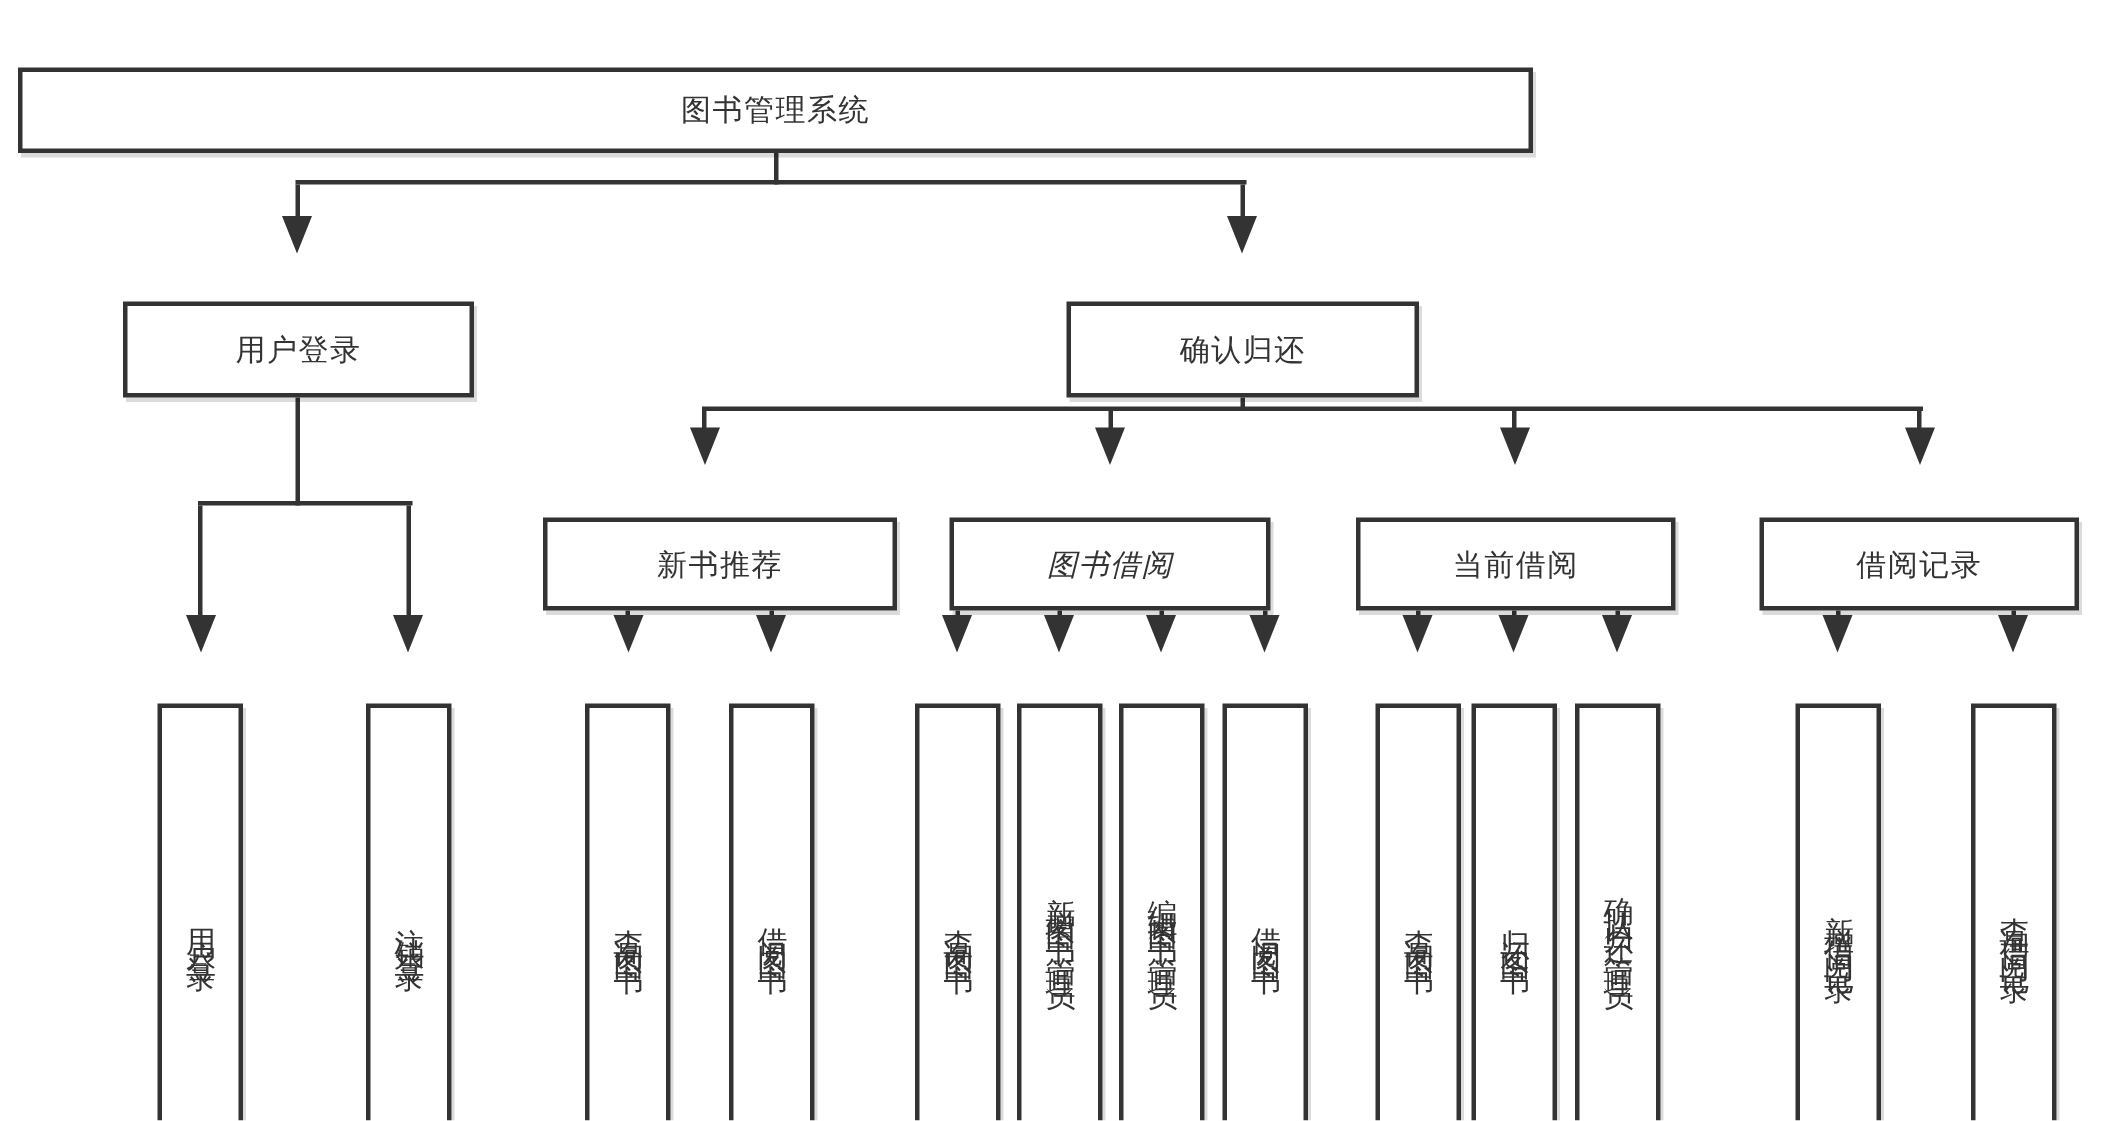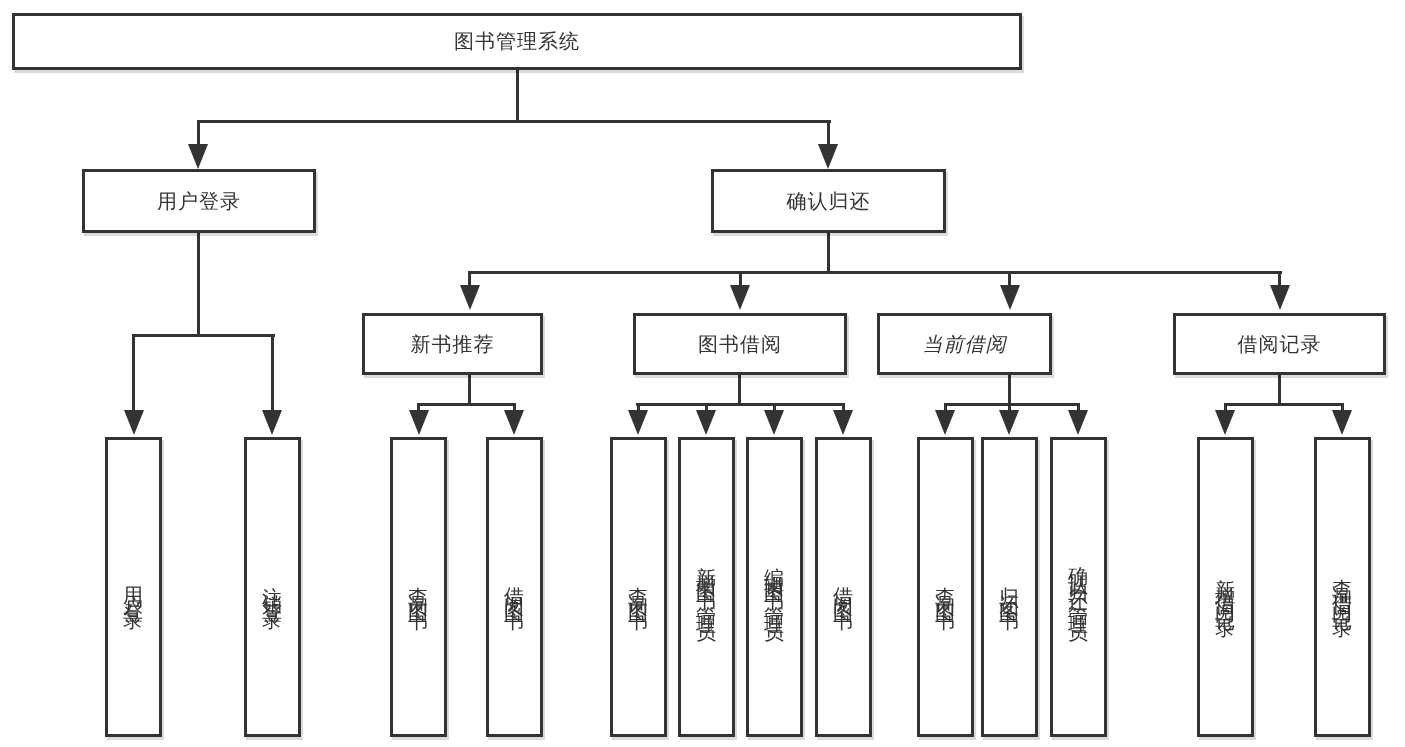--- a/index.html
+++ b/index.html
@@ -14,20 +14,21 @@
   }
   .box {
     position: absolute;
     box-sizing: border-box;
     background: #ffffff;
     border: 3px solid #333333;
     box-shadow: 2px 3px 0 rgba(0,0,0,0.14);
     display: flex;
     align-items: center;
     justify-content: center;
+    margin-top: 32px;
   }
   .hlabel {
     font-size: 20px;
     letter-spacing: 1px;
     color: #333333;
     white-space: nowrap;
   }
   .vlabel {
     writing-mode: vertical-rl;
     font-size: 20px;
@@ -54,23 +55,23 @@
     font-size: 21px;
     color: #b3b3b3;
     letter-spacing: 1px;
     white-space: nowrap;
   }
   
   .b-root   { left: 12px;   top: 13px;  width: 1010px; height: 57px; }
   .b-ulogin { left: 82px;   top: 169px; width: 234px;  height: 64px; }
   .b-bmgmt  { left: 711px;  top: 169px; width: 235px;  height: 64px; }
   .b-l3     { top: 313px; height: 62px; }
-  .b-nb  { left: 362px;  width: 181px; }
-  .b-bb  { left: 633px;  width: 214px; }
-  .b-cb  { left: 877px;  width: 175px; font-style: italic; }
+  .b-nb  { left: 362px;  width: 236px; }
+  .b-bb  { left: 633px;  width: 214px; font-style: italic; }
+  .b-cb  { left: 904px;  width: 213px; }
   .b-br  { left: 1173px; width: 213px; }
   .b-l4  { top: 437px; height: 300px; width: 57px; }
   .b-ul1 { left: 105px; }
   .b-ul2 { left: 244px; }
   .b-nb1 { left: 390px; }
   .b-nb2 { left: 486px; }
   .b-bb1 { left: 610px; }
   .b-bb2 { left: 678px; }
   .b-bb3 { left: 746px; }
   .b-bb4 { left: 815px; }

